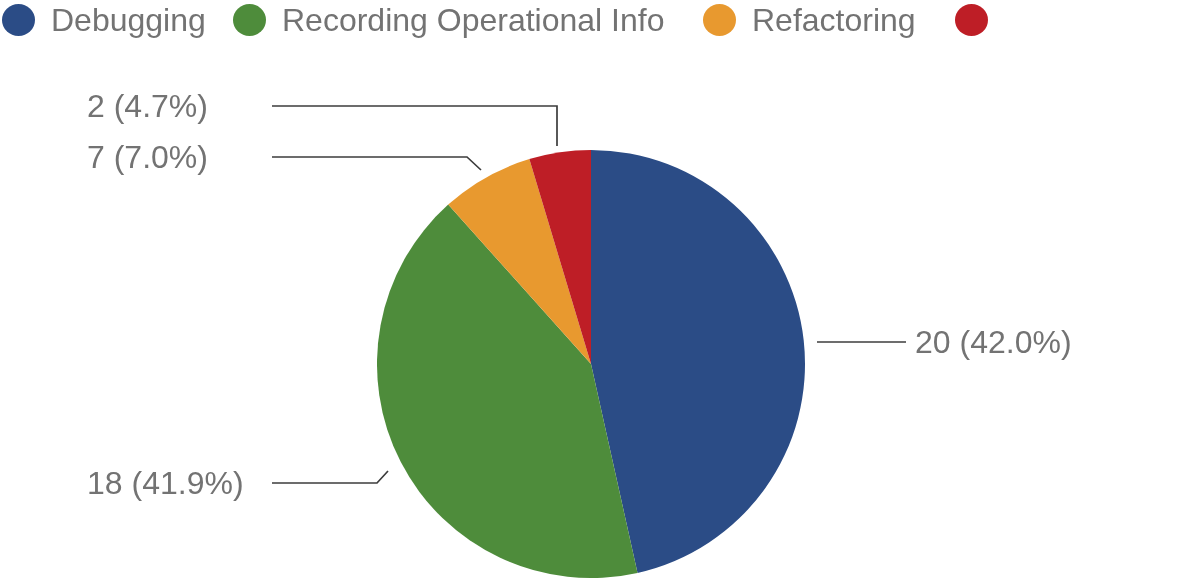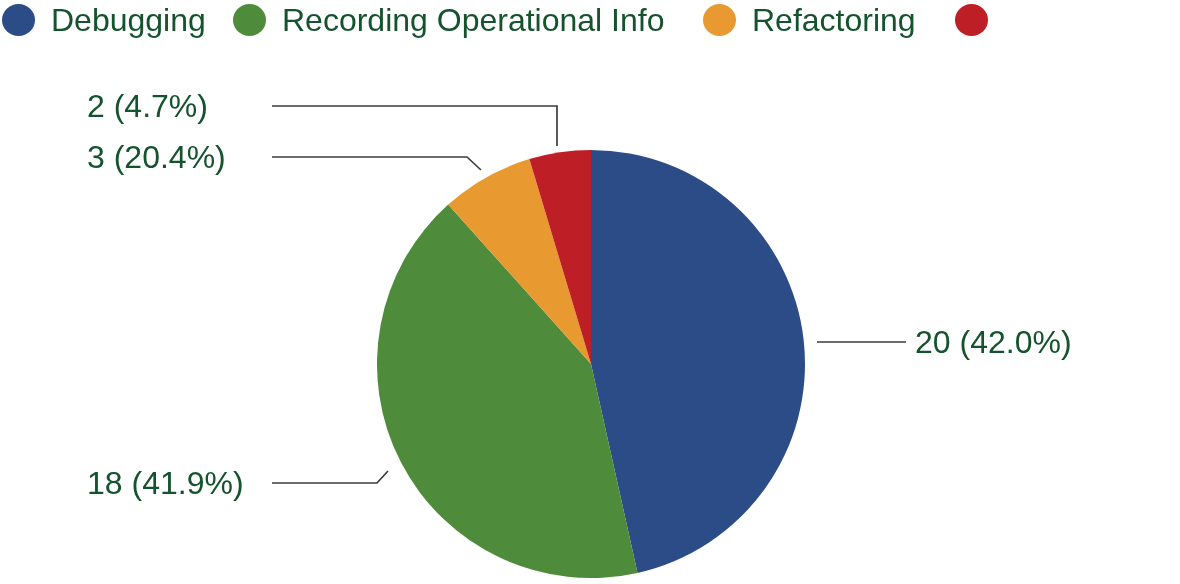--- a/index.html
+++ b/index.html
@@ -7,21 +7,21 @@
     padding: 0;
     background: #ffffff;
   }
   .stage {
     position: relative;
     width: 1180px;
     height: 584px;
     background: #ffffff;
     overflow: hidden;
     font-family: "Liberation Sans", sans-serif;
-    color: #14532d;
+    color: #737373;
   }
   
   .legend-item {
     position: absolute;
     top: 0;
     height: 40px;
     display: flex;
     align-items: center;
     gap: 16px;
     white-space: nowrap;
@@ -91,17 +91,17 @@
     </svg>
 
   <svg class="leader-svg" viewBox="0 0 1180 584">
     <polyline points="272,106 557,106 557,146" fill="none" stroke="#3c3c3c" stroke-width="1.7"></polyline>
     <polyline points="272,157 467,157 481,170" fill="none" stroke="#3c3c3c" stroke-width="1.7"></polyline>
     <polyline points="272,483 377,483 388,471" fill="none" stroke="#3c3c3c" stroke-width="1.7"></polyline>
     <polyline points="817,342 906,342" fill="none" stroke="#3c3c3c" stroke-width="1.7"></polyline>
   </svg>
 
   <div class="callout right-align" style="top:85px">2 (4.7%)</div>
-  <div class="callout right-align" style="top:136px">3 (20.4%)</div>
+  <div class="callout right-align" style="top:136px">7 (7.0%)</div>
   <div class="callout right-align" style="top:462px">18 (41.9%)</div>
   <div class="callout" style="left:915px; top:321px">20 (42.0%)</div>
 
 </div>
 
 </body></html>

